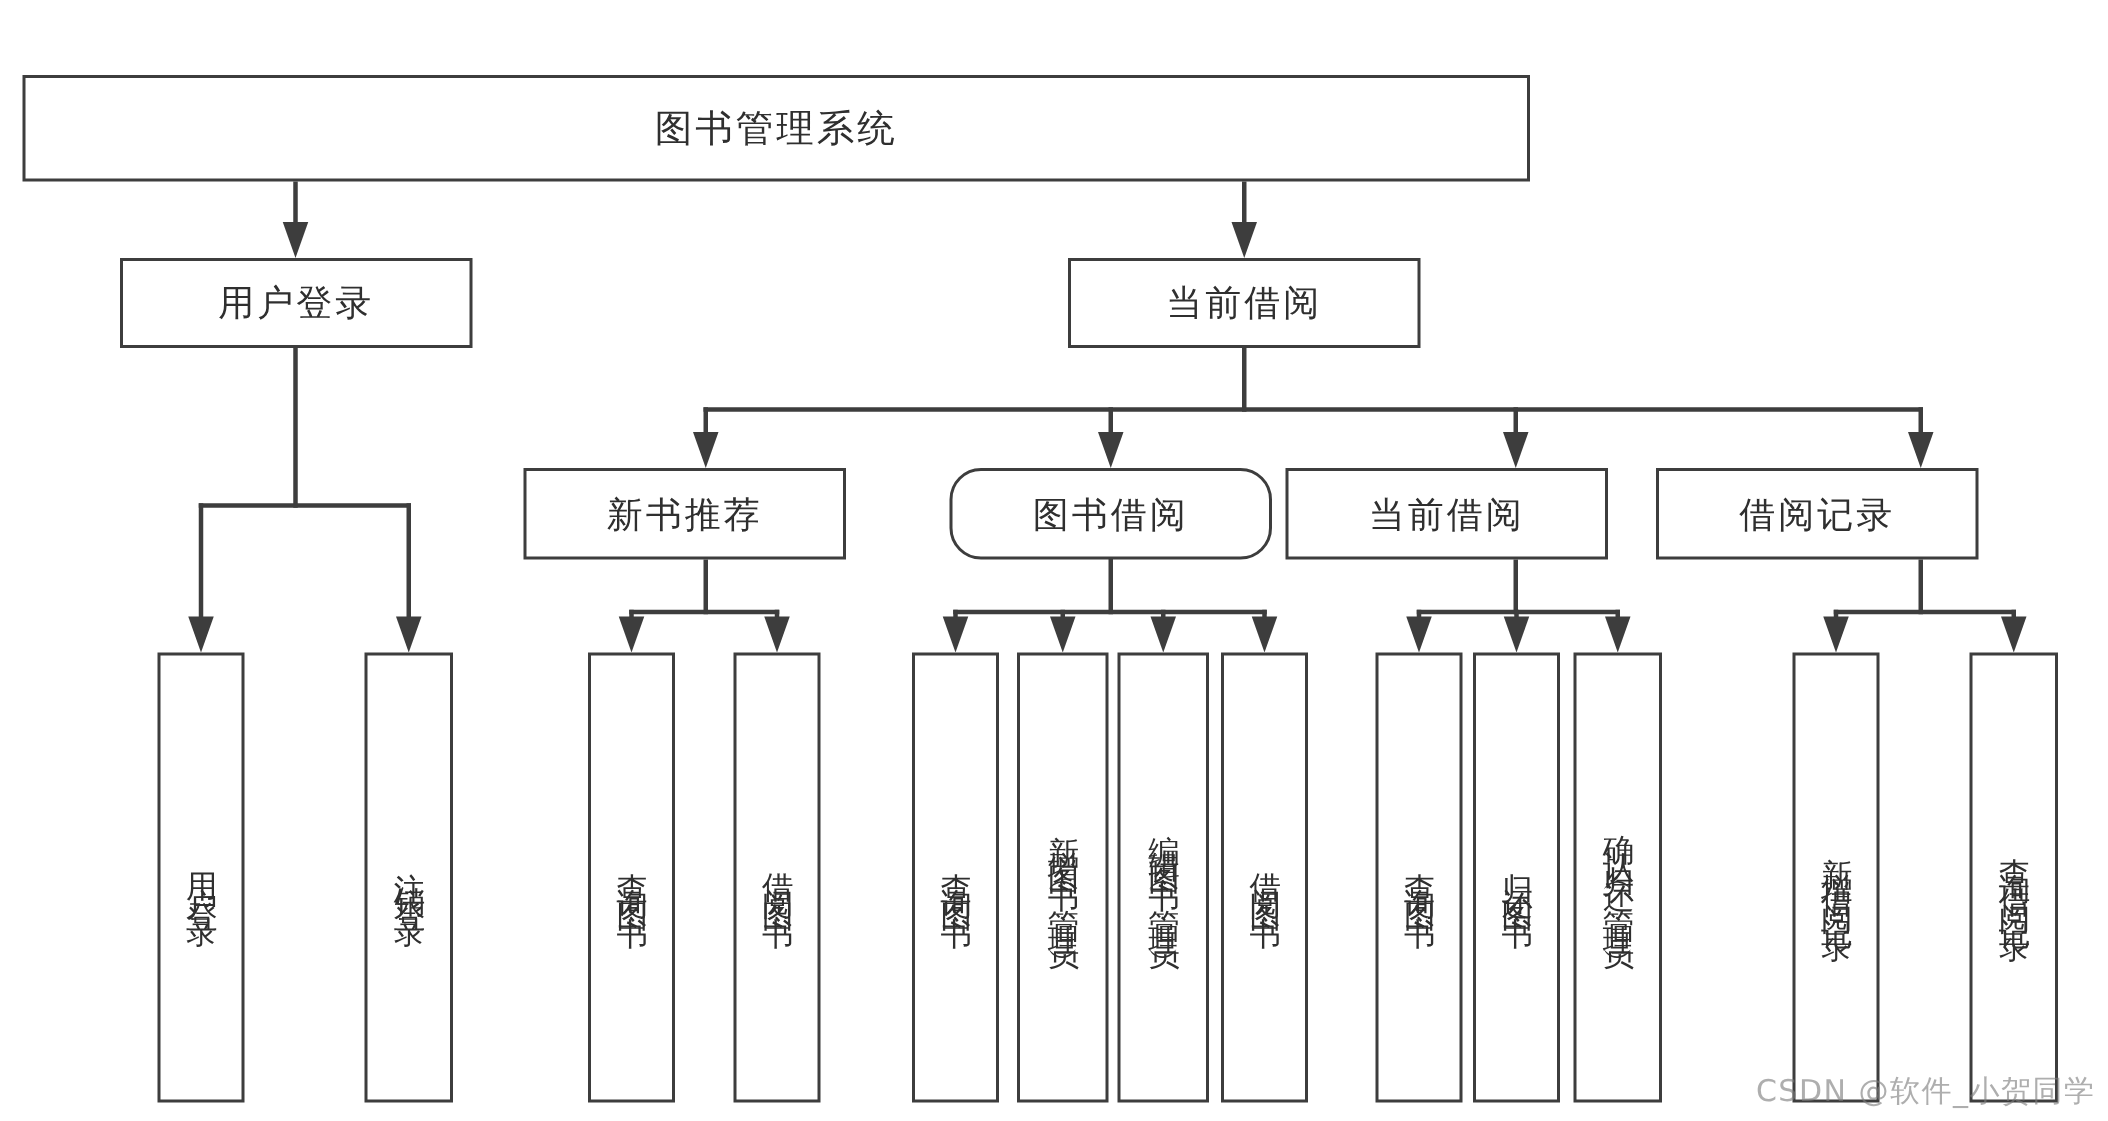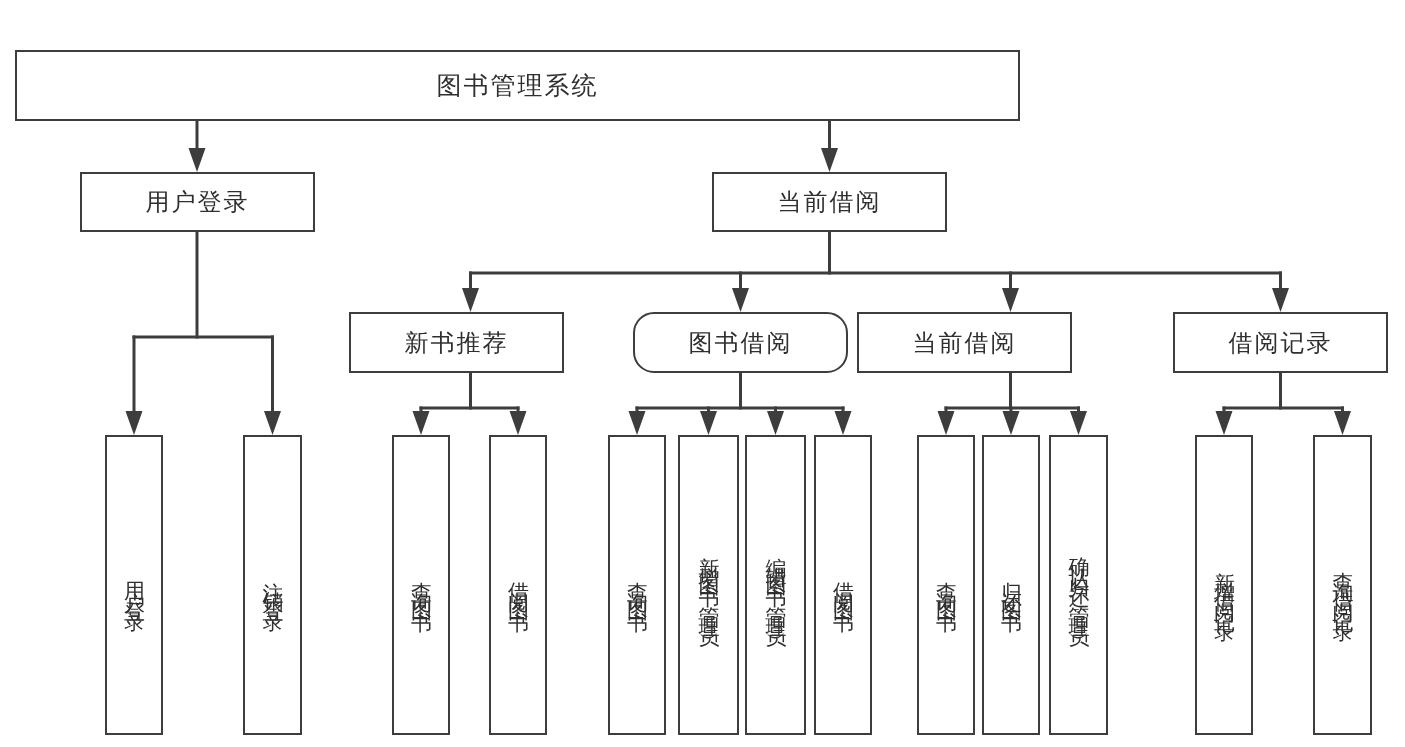--- a/index.html
+++ b/index.html
@@ -36,21 +36,21 @@
     color: #2f2f2f;
   }
   .root-box  { left: 15px;  top: 13px;  width: 1005px; height: 71px; margin-top: 37px; }
   .root-box .hlabel { font-size: 25px; }
   .l2-login  { left: 80px;  top: 172px; width: 235px; height: 60px; }
   .l2-mgmt   { left: 712px; top: 172px; width: 235px; height: 60px; }
   .l3        { top: 312px; width: 215px; height: 61px; }
   .l3-a { left: 349px; }
   .l3-b { left: 633px; border-radius: 21px; }
   .l3-c { left: 857px; }
-  .l3-d { left: 1173px; }
+  .l3-d { left: 1104px; }
   .leaf { top: 435px; height: 300px; width: 58px; }
   .leaf.w61 { width: 61px; }
   .leaf.w59 { width: 59px; }
   .vtext {
     writing-mode: vertical-rl;
     text-orientation: mixed;
     font-size: 21px;
     letter-spacing: 10px;
     line-height: 1;
     color: #2f2f2f;
@@ -222,14 +222,15 @@
     <span class="vtext">确认归还（管理员）</span>
   </div>
 
   <div class="node leaf lf-12">
     <span class="vtext">新增借阅记录</span>
   </div>
   <div class="node leaf w59 lf-13">
     <span class="vtext">查询借阅记录</span>
   </div>
 
+  <div class="watermark">CSDN @软件_小贺同学</div>
 
 </div>
 
 </body></html>

